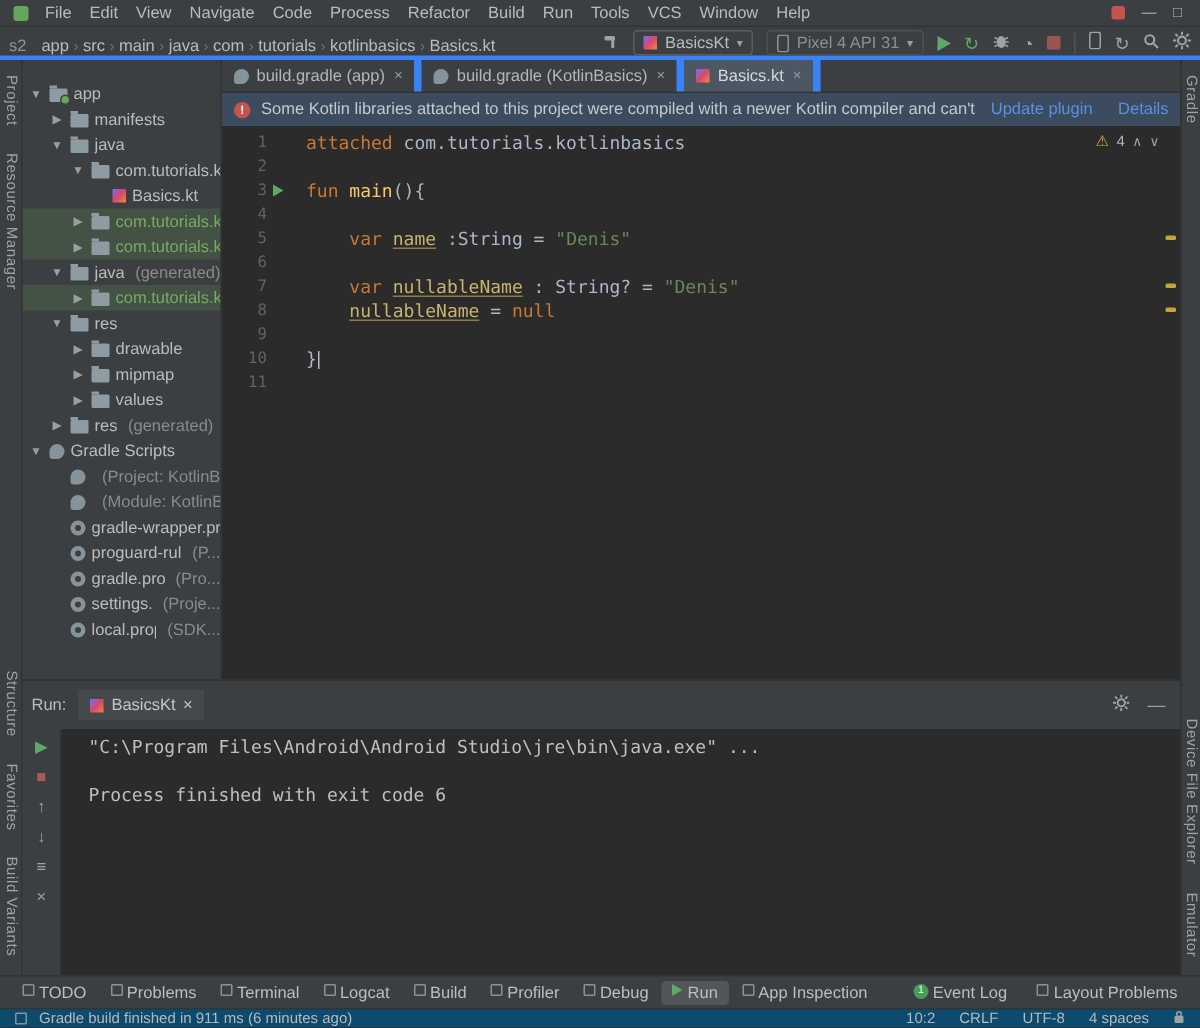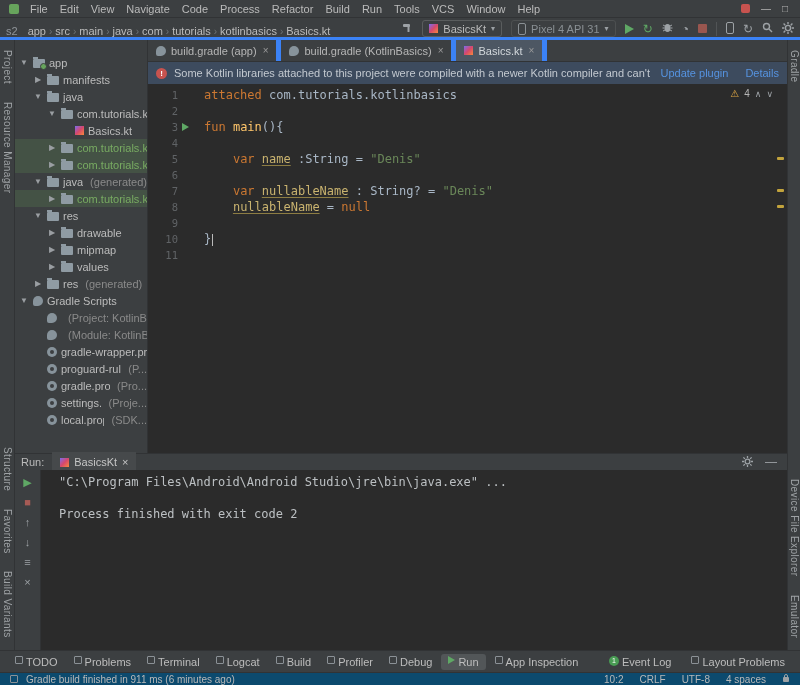--- a/index.html
+++ b/index.html
@@ -78,21 +78,21 @@
   .tok-kw{color:#cc7832}.tok-fn{color:#ffc66b}.tok-str{color:#6a8759}.tok-cmt{color:#808080}.tok-pl{color:#a9b7c6}
   .tok-var{color:#c9b36f;text-decoration:underline;text-underline-offset:2px;text-decoration-color:#8d7d43}
   .caret{display:inline-block;width:1px;height:12px;background:#bbbbbb;vertical-align:middle;margin-left:1px}
   #warn-widget{position:absolute;top:4px;right:14px;display:flex;align-items:center;gap:5px;font-size:10px;color:#b6b6b6;font-family:"Liberation Sans",sans-serif}
   .warn-ico{color:#d9a343;font-size:10px}
   .chev{color:#9da2a6;font-size:9px}
   .stripe-mark{position:absolute;right:3px;width:7px;height:3px;background:#c2a33c;border-radius:1px}
 
   
   #run-panel{height:197px;border-top:1px solid #313335;display:flex;flex-direction:column;background:#3c3f41}
-  #run-header{height:16px;display:flex;align-items:center;gap:8px;padding:0 6px}
+  #run-header{height:16px;display:flex;align-items:center;gap:8px;padding:16px 6px}
   .run-tab{display:flex;align-items:center;gap:5px;height:20px;padding:0 8px;background:#46494b;color:#c6c6c6}
   #run-header-actions{margin-left:auto;display:flex;align-items:center;gap:12px;padding-right:4px}
   #run-body{flex:1;display:flex;min-height:0}
   #run-icons{width:26px;background:#3c3f41;border-right:1px solid #313335;display:flex;flex-direction:column;align-items:center;gap:9px;padding-top:7px}
   .run-icon{font-size:11px;line-height:1;color:#9da2a6}
   .run-icon.green{color:#5fa865}
   .run-icon.red{color:#a65b55}
   #console{flex:1;background:#2b2b2b;padding:4px 0 0 18px;font-family:"DejaVu Sans Mono",monospace;font-size:12px;line-height:16px;color:#bcc0c3;overflow:hidden}
   .console-line{white-space:pre;font-family:inherit}
 
@@ -468,21 +468,21 @@
               <div class="run-icon green">▶</div>
               <div class="run-icon red">■</div>
               <div class="run-icon">↑</div>
               <div class="run-icon">↓</div>
               <div class="run-icon">≡</div>
               <div class="run-icon">×</div>
             </div>
           <div id="console">
               <pre class="console-line">"C:\Program Files\Android\Android Studio\jre\bin\java.exe" ...</pre>
               <pre class="console-line">&nbsp;</pre>
-              <pre class="console-line">Process finished with exit code 2</pre>
+              <pre class="console-line">Process finished with exit code 6</pre>
             </div>
         </div>
       </div>
     </div>
 
     <div id="right-stripe" class="stripe">
       <div class="stripe-top" id="right-stripe-top">
           <div class="vlabel">Gradle</div>
         </div>
       <div class="stripe-bottom" id="right-stripe-bottom">

